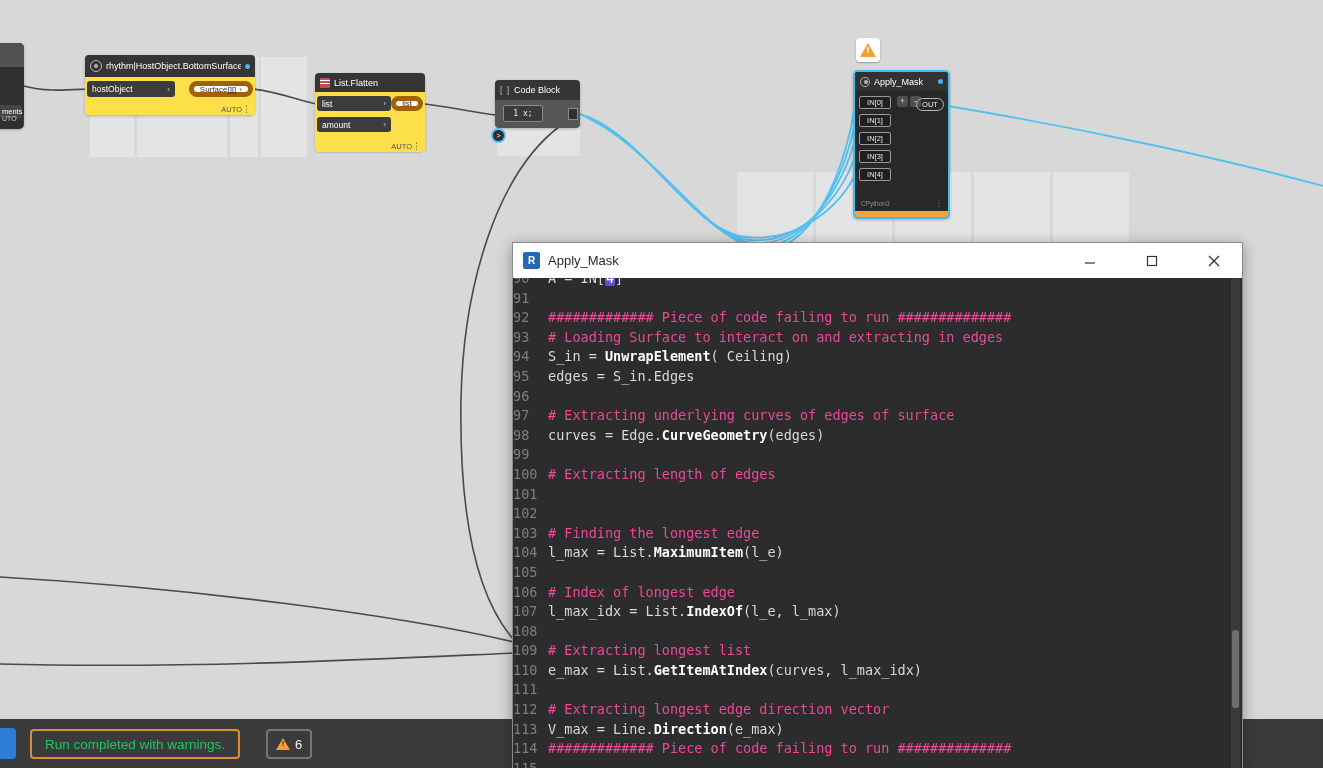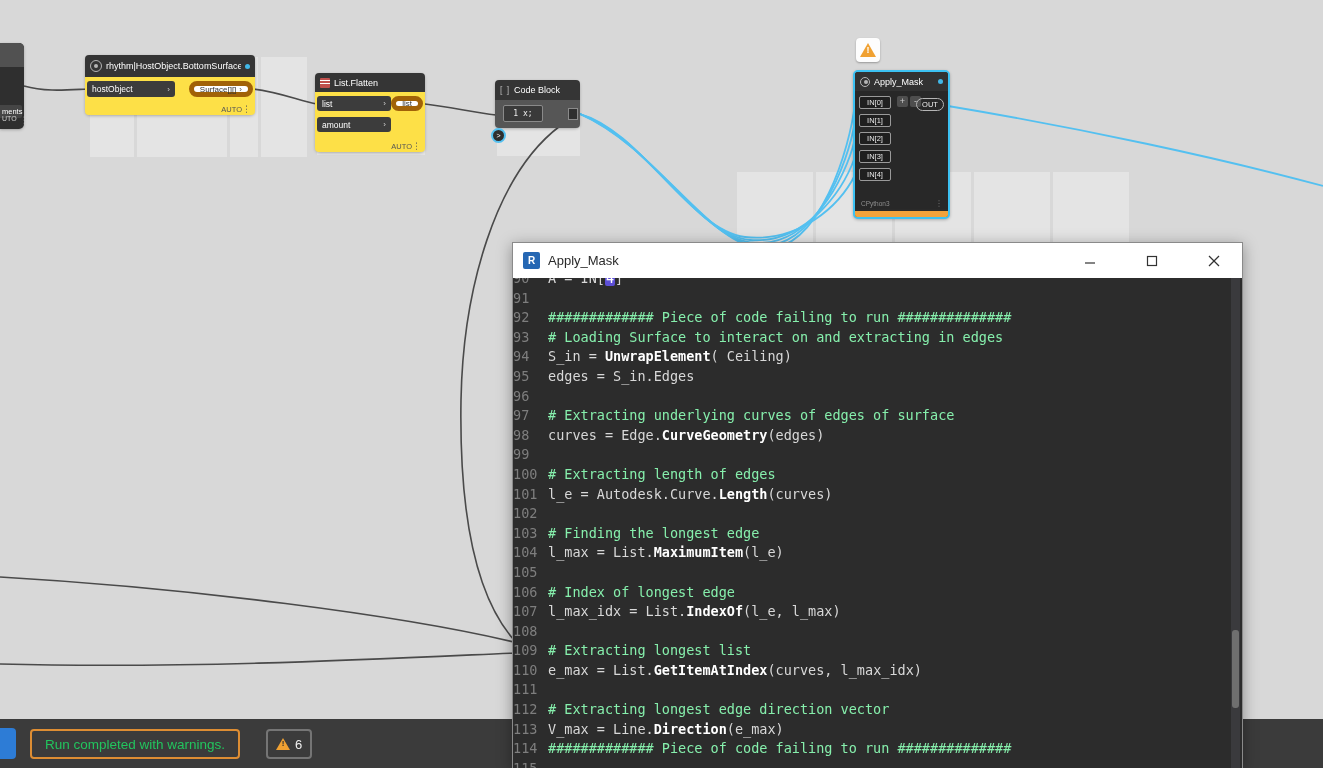--- a/index.html
+++ b/index.html
@@ -94,21 +94,21 @@
              align-items:center; justify-content:center; }
   .btn-min { right:130px; } .btn-max { right:68px; } .btn-close { right:6px; }
 
   .code-area { position:relative; height:490px; overflow:hidden; background:#2c2c2c;
                font-family:"DejaVu Sans Mono", monospace; font-size:13.5px; }
   #code-lines { margin-top:-8px; }
   .code-line { display:flex; height:19.6px; white-space:pre; }
   .line-num { flex:none; width:28px; text-align:left; color:#7e7e7e; margin-right:7px; }
   .line-text { white-space:pre; }
   .tok-code { color:#d8d8d8; }
-  .tok-comment { color:#86efac; }
+  .tok-comment { color:#ec4899; }
   .tok-bold { color:#ffffff; font-weight:bold; }
   .tok-hl { color:#fff; background:#5d4fd6; border-radius:2px; padding:0 1px; }
   .vscroll { position:absolute; right:2px; top:0; bottom:0; width:9px; background:#3a3a3d; }
   .vthumb { position:absolute; left:1px; width:7px; top:352px; height:78px; background:#6f6f6f; border-radius:3px; }
 
   
   .status-bar { position:absolute; left:0; right:0; bottom:0; height:49px; background:#3b3b3b; z-index:3; }
   .notif-chip { position:absolute; left:0; top:9px; width:16px; height:31px; background:#2d7cd6;
                 border-radius:0 4px 4px 0; }
   .run-msg { position:absolute; left:30px; top:10px; height:30px; border:2px solid #dd8d33;
@@ -292,21 +292,21 @@
         <div class="code-line"><span class="line-num">91</span><span class="line-text"></span></div>
         <div class="code-line"><span class="line-num">92</span><span class="line-text"><span class="tok-comment">############# Piece of code failing to run ##############</span></span></div>
         <div class="code-line"><span class="line-num">93</span><span class="line-text"><span class="tok-comment"># Loading Surface to interact on and extracting in edges</span></span></div>
         <div class="code-line"><span class="line-num">94</span><span class="line-text"><span class="tok-code">S_in = </span><span class="tok-bold">UnwrapElement</span><span class="tok-code">( Ceiling)</span></span></div>
         <div class="code-line"><span class="line-num">95</span><span class="line-text"><span class="tok-code">edges = S_in.Edges</span></span></div>
         <div class="code-line"><span class="line-num">96</span><span class="line-text"></span></div>
         <div class="code-line"><span class="line-num">97</span><span class="line-text"><span class="tok-comment"># Extracting underlying curves of edges of surface</span></span></div>
         <div class="code-line"><span class="line-num">98</span><span class="line-text"><span class="tok-code">curves = Edge.</span><span class="tok-bold">CurveGeometry</span><span class="tok-code">(edges)</span></span></div>
         <div class="code-line"><span class="line-num">99</span><span class="line-text"></span></div>
         <div class="code-line"><span class="line-num">100</span><span class="line-text"><span class="tok-comment"># Extracting length of edges</span></span></div>
-        <div class="code-line"><span class="line-num">101</span><span class="line-text"><span class="tok-code">l_e = Autodesk.Curve.</span><span class="tok-bold">Length</span><span class="tok-code">(curves)</span></span></div>
+        <div class="code-line"><span class="line-num">101</span></div>
         <div class="code-line"><span class="line-num">102</span><span class="line-text"></span></div>
         <div class="code-line"><span class="line-num">103</span><span class="line-text"><span class="tok-comment"># Finding the longest edge</span></span></div>
         <div class="code-line"><span class="line-num">104</span><span class="line-text"><span class="tok-code">l_max = List.</span><span class="tok-bold">MaximumItem</span><span class="tok-code">(l_e)</span></span></div>
         <div class="code-line"><span class="line-num">105</span><span class="line-text"></span></div>
         <div class="code-line"><span class="line-num">106</span><span class="line-text"><span class="tok-comment"># Index of longest edge</span></span></div>
         <div class="code-line"><span class="line-num">107</span><span class="line-text"><span class="tok-code">l_max_idx = List.</span><span class="tok-bold">IndexOf</span><span class="tok-code">(l_e, l_max)</span></span></div>
         <div class="code-line"><span class="line-num">108</span><span class="line-text"></span></div>
         <div class="code-line"><span class="line-num">109</span><span class="line-text"><span class="tok-comment"># Extracting longest list</span></span></div>
         <div class="code-line"><span class="line-num">110</span><span class="line-text"><span class="tok-code">e_max = List.</span><span class="tok-bold">GetItemAtIndex</span><span class="tok-code">(curves, l_max_idx)</span></span></div>
         <div class="code-line"><span class="line-num">111</span><span class="line-text"></span></div>

